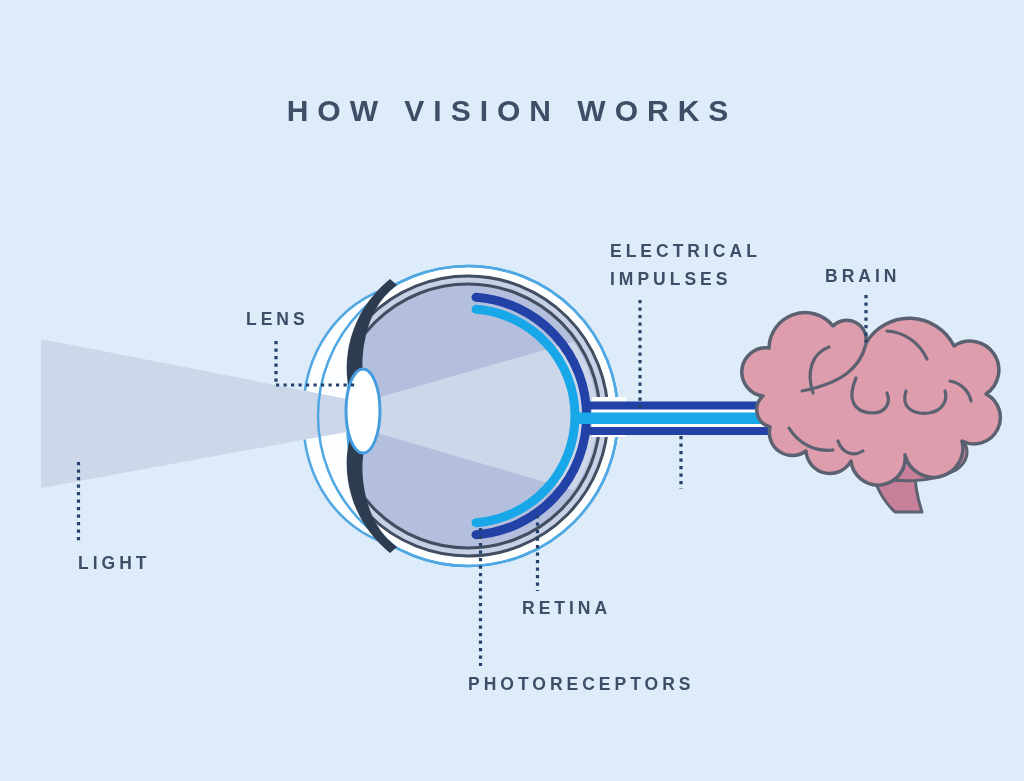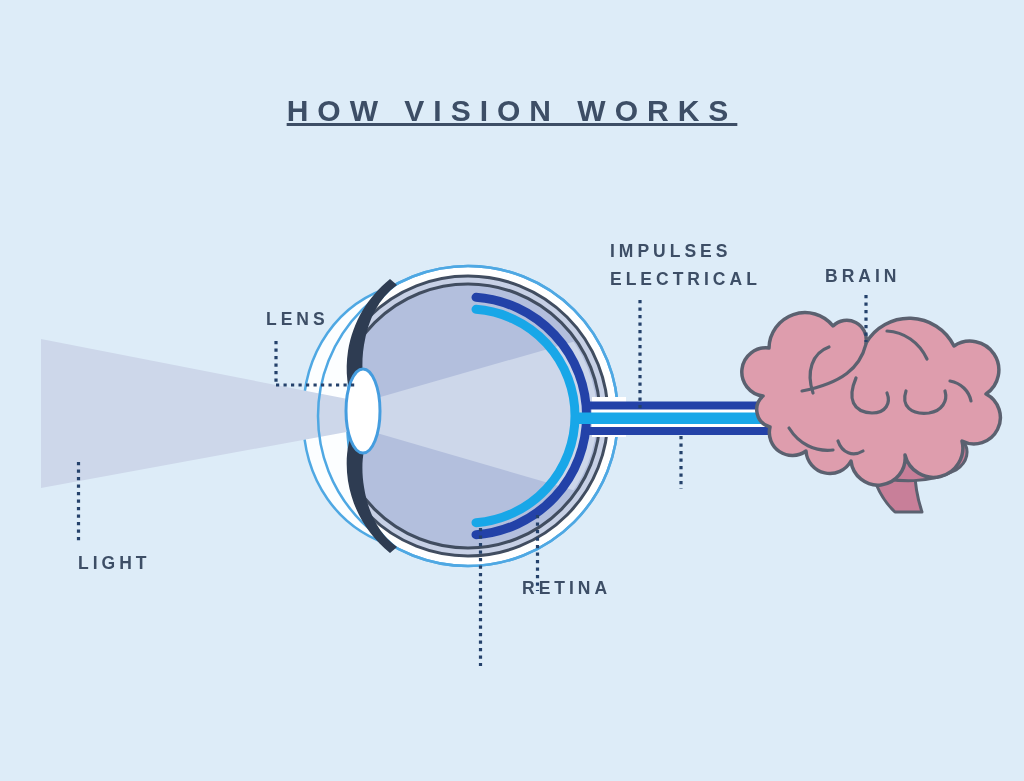--- a/index.html
+++ b/index.html
@@ -7,21 +7,20 @@
     width:1024px;height:781px;position:relative;overflow:hidden;
     background:#ddecf8;
     font-family:"Liberation Sans", sans-serif;
   }
   .stage{position:absolute;inset:0;width:1024px;height:781px;}
   .title{
     position:absolute;left:0;top:94px;width:1024px;
     text-align:center;
     font-size:30px;font-weight:bold;letter-spacing:9px;
     color:#3d4e66;
-    text-decoration:underline;
   }
   .lbl{
     position:absolute;
     font-size:17.5px;font-weight:bold;letter-spacing:4px;
     color:#3d4e66;white-space:nowrap;line-height:28px;
   }
   svg{position:absolute;left:0;top:0;}
 </style>
 </head>
 <body>
@@ -117,26 +116,27 @@
       <line x1="681" y1="436" x2="681" y2="489"></line>
       <line x1="537.5" y1="515" x2="537.5" y2="591"></line>
       <line x1="480.5" y1="528" x2="480.5" y2="666"></line>
     </g>
   </svg>
 
   <div class="title">HOW VISION WORKS</div>
 
   <div class="lbl" style="left:41px;top:549px;margin-left:37px;">LIGHT</div>
 
-  <div class="lbl" style="left:246px;top:305px;margin-left:20px;">LENS</div>
+  <div class="lbl" style="left:246px;top:305px;">LENS</div>
 
   <div class="lbl" style="left:610px;top:237px;">
+    <div>ELECTRICAL</div>
     <div>IMPULSES</div>
-    <div>ELECTRICAL</div>
   </div>
 
   <div class="lbl" style="left:825px;top:262px;">BRAIN</div>
 
 
-  <div class="lbl" style="left:522px;top:574px;">RETINA</div>
+  <div class="lbl" style="left:522px;top:594px;">RETINA</div>
 
+  <div class="lbl" style="left:468px;top:670px;">PHOTORECEPTORS</div>
 
 </div>
 
 </body></html>

